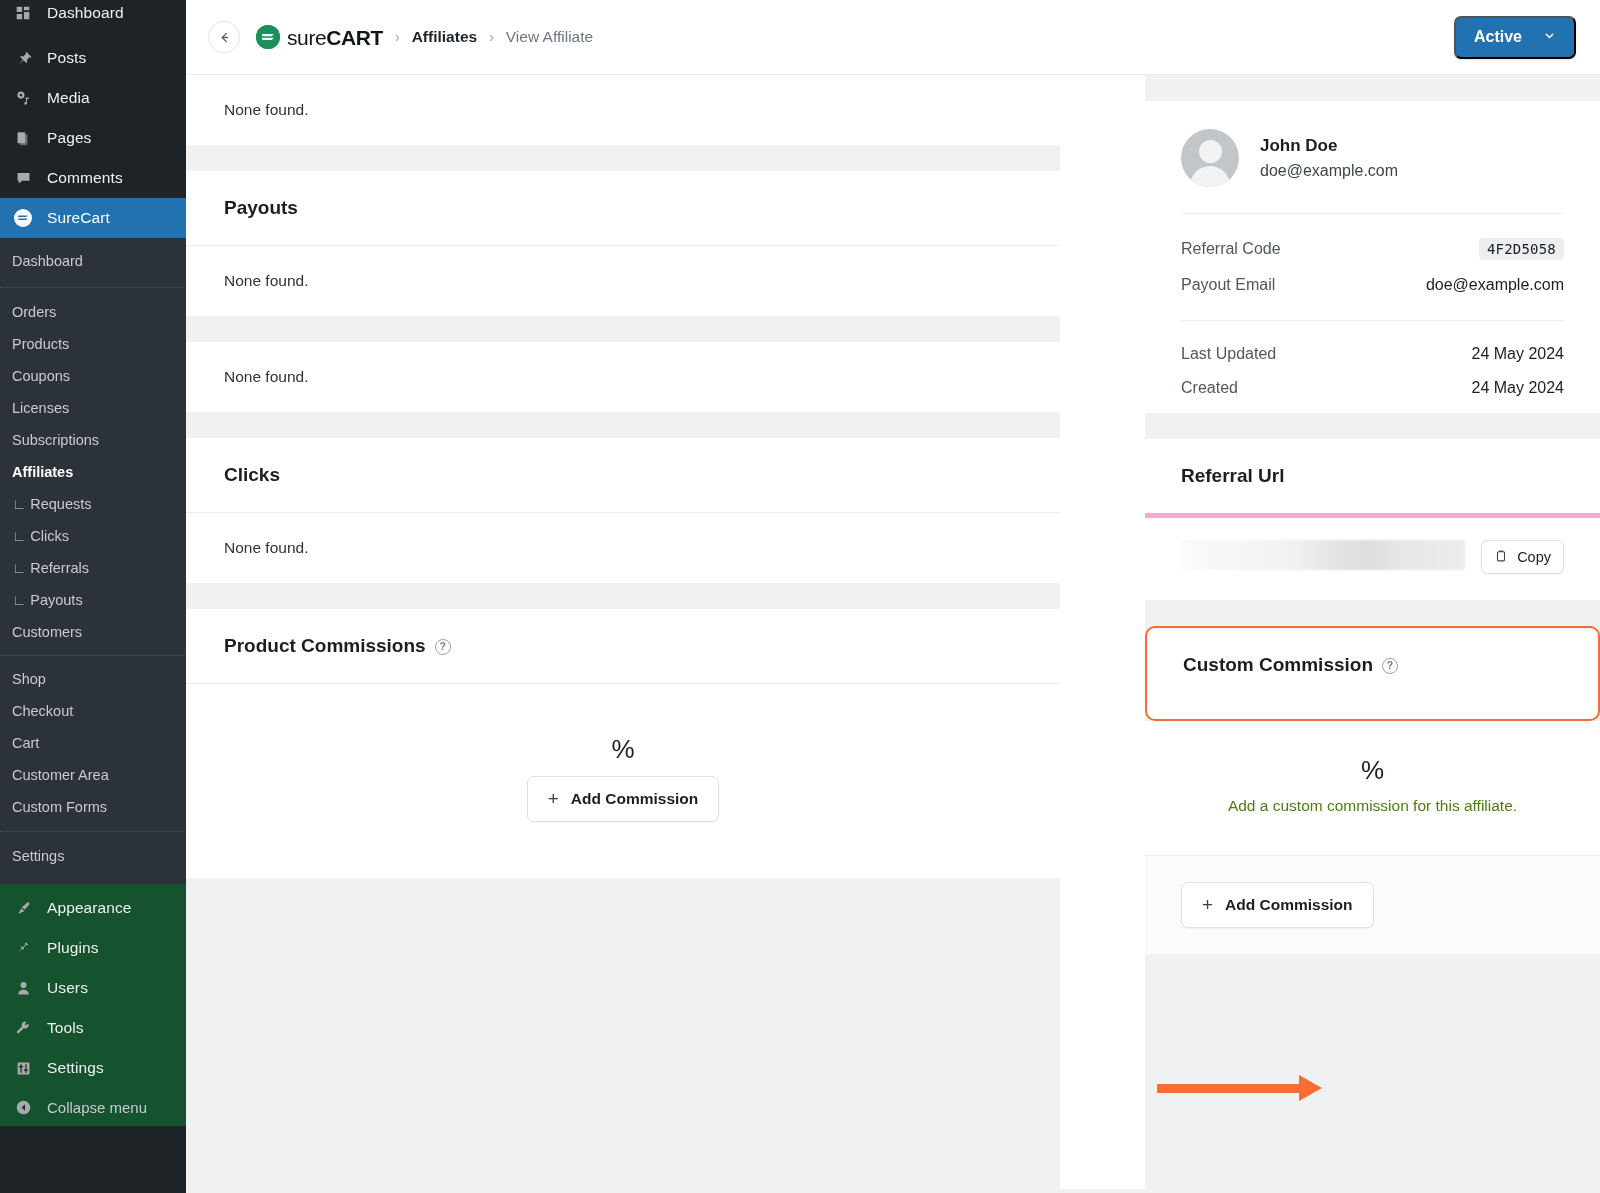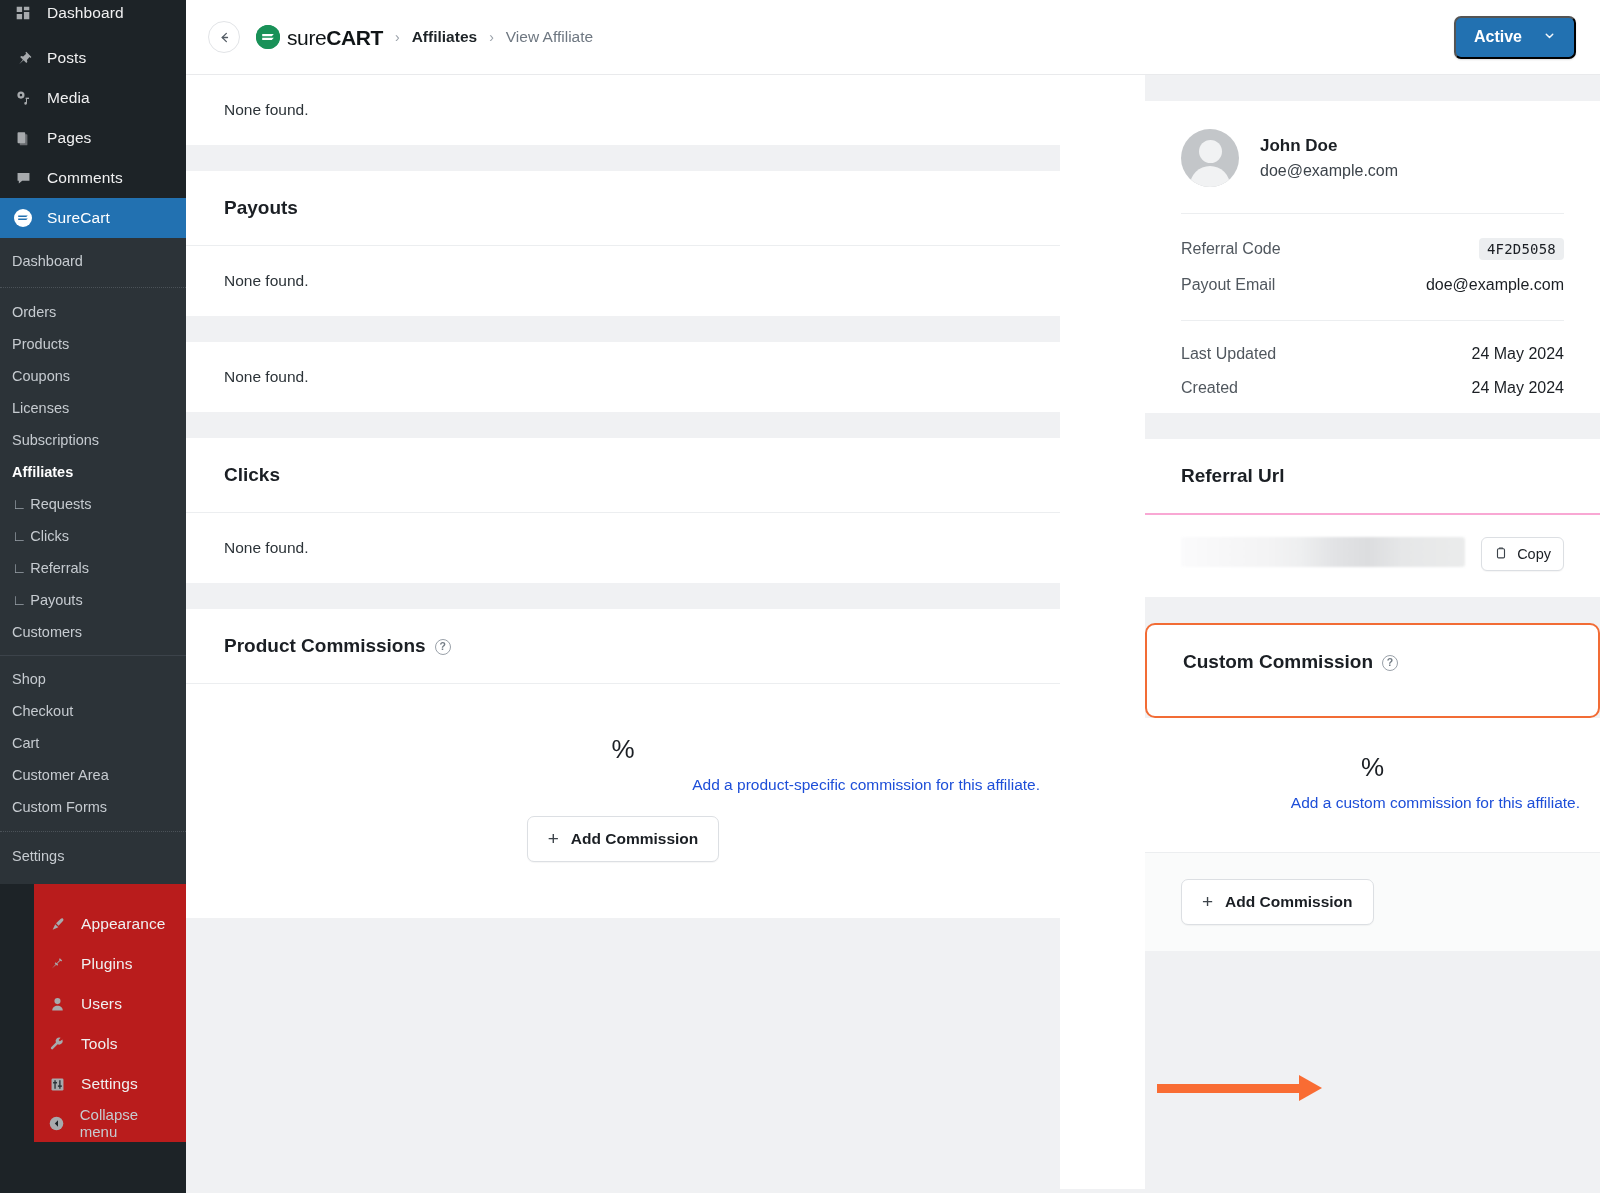--- a/index.html
+++ b/index.html
@@ -37,21 +37,21 @@
     border-right: 8px solid #f0f0f1;
   }
   .wp-sub-wrap { background:#2c3338; padding: 0 0 8px 0; }
   .wp-sub {
     display:block; padding: 6px 12px 6px 12px;
     font-size: 14.5px; color:#c6cbd0; line-height: 20px;
   }
   .wp-sub.bold { color:#fff; font-weight:700; }
   .wp-sep { height:1px; background:#3c434a; margin: 7px 0; }
   .wp-sep-dotted { height: 0; border-top: 1px dotted #4b5258; margin: 8px 0; }
-  .wp-bottom { background:#b91c1c; padding-top: 20px; margin-left: 34px; }
+  .wp-bottom { background:#14532d; padding-top: 4px; }
   .wp-collapse { display:flex; align-items:center; gap:13px; height:38px; padding:0 12px; color:#c6cbd0; font-size:15px; }
 
   
   .main-region { flex: 1; display:flex; flex-direction: column; background:#fff; min-width:0; }
   .topbar {
     height: 75px; flex:0 0 75px; background:#fff;
     display:flex; align-items:center; padding: 0 24px 0 22px;
     border-bottom: 1px solid #e9eaec;
     position: relative; z-index: 5;
   }
@@ -99,21 +99,21 @@
 
   .help-icon {
     width:16px; height:16px; border-radius:50%;
     border:1.3px solid #9aa1a9; color:#737c85;
     font-size:10.5px; line-height:13px; text-align:center;
     display:inline-block; font-weight:700; position:relative; top:1px;
   }
 
   .empty-state { padding: 52px 20px 56px; text-align:center; }
   .empty-pct { font-size:26px; color:#1b1f24; margin-bottom:14px; line-height:1; font-weight:400;}
-  .empty-text { font-size:15.5px; color:#1d4ed8; margin-bottom:22px;text-align:right; }
+  .empty-text { font-size:15.5px; color:#4d7c0f; margin-bottom:22px; }
   .btn-outline {
     display:inline-flex; align-items:center; gap:12px;
     height:46px; padding: 0 20px;
     border:1px solid #dcdfe3; border-radius:7px; background:#fff;
     font-size:15.5px; font-weight:700; color:#1b1f24;
     box-shadow: 0 1px 1px rgba(0,0,0,.04);
   }
   .btn-outline .plus { font-size:19px; font-weight:400; color:#3c434a; }
   .side-card { background:#fff; }
   .profile-row { display:flex; align-items:center; gap:21px; padding: 28px 36px 26px; }
@@ -127,21 +127,21 @@
   .p-mail { font-size:16px; color:#3c434a; line-height:1.45; }
   .side-rule { height:1px; background:#eceef0; margin: 0 36px; }
   .kv-group { padding: 16px 36px 18px; }
   .kv { display:flex; align-items:center; justify-content:space-between; padding: 8px 0; }
   .kv .k { font-size:16px; color:#50575e; }
   .kv .v { font-size:16px; color:#1b1f24; }
   .chip { background:#eceef0; border-radius:4px; padding:3px 8px; font-family:"DejaVu Sans Mono", monospace; font-size:14px; color:#1b1f24; letter-spacing:.2px;}
 
   .side-head {
     padding: 26px 36px; font-size:19px; font-weight:700; color:#1b1f24;
-    display:flex; align-items:center; gap:9px; border-bottom:2px solid #f9a8d4;
+    display:flex; align-items:center; gap:9px; border-bottom:5px solid #f9a8d4;
   }
   .url-row { display:flex; align-items:flex-start; gap:16px; padding: 22px 36px 26px; }
   .url-blur { flex:1; height:30px; border-radius:3px;
     background:
       linear-gradient(90deg,#fbfbfc 0%, #f7f7f8 16%, #f4f4f5 30%, #eeeff0 42%, #e2e3e5 54%, #dcdddf 66%, #e6e7e8 78%, #ebecec 100%);
     filter: blur(1px);
   }
   .copy-btn {
     display:inline-flex; align-items:center; gap:9px;
     height:34px; padding:0 12px; border:1px solid #dcdfe3; border-radius:6px;
@@ -388,21 +388,20 @@
         </section>
         <div class="gapbar"></div>
 
         <section class="card">
           <div class="card-head">
             <span>Product Commissions</span>
             <span class="help-icon">?</span>
           </div>
           <div class="empty-state">
             <div class="empty-pct">%</div>
-            <div class="empty-text">Add a product-specific commission for this affiliate.</div>
             <button class="btn-outline">
               <span class="plus">+</span>
               <span>Add Commission</span>
             </button>
           </div>
         </section>
         <div class="gapbar" style="height:140px"></div>
       </div>
 
       <div class="col-gap"></div>

